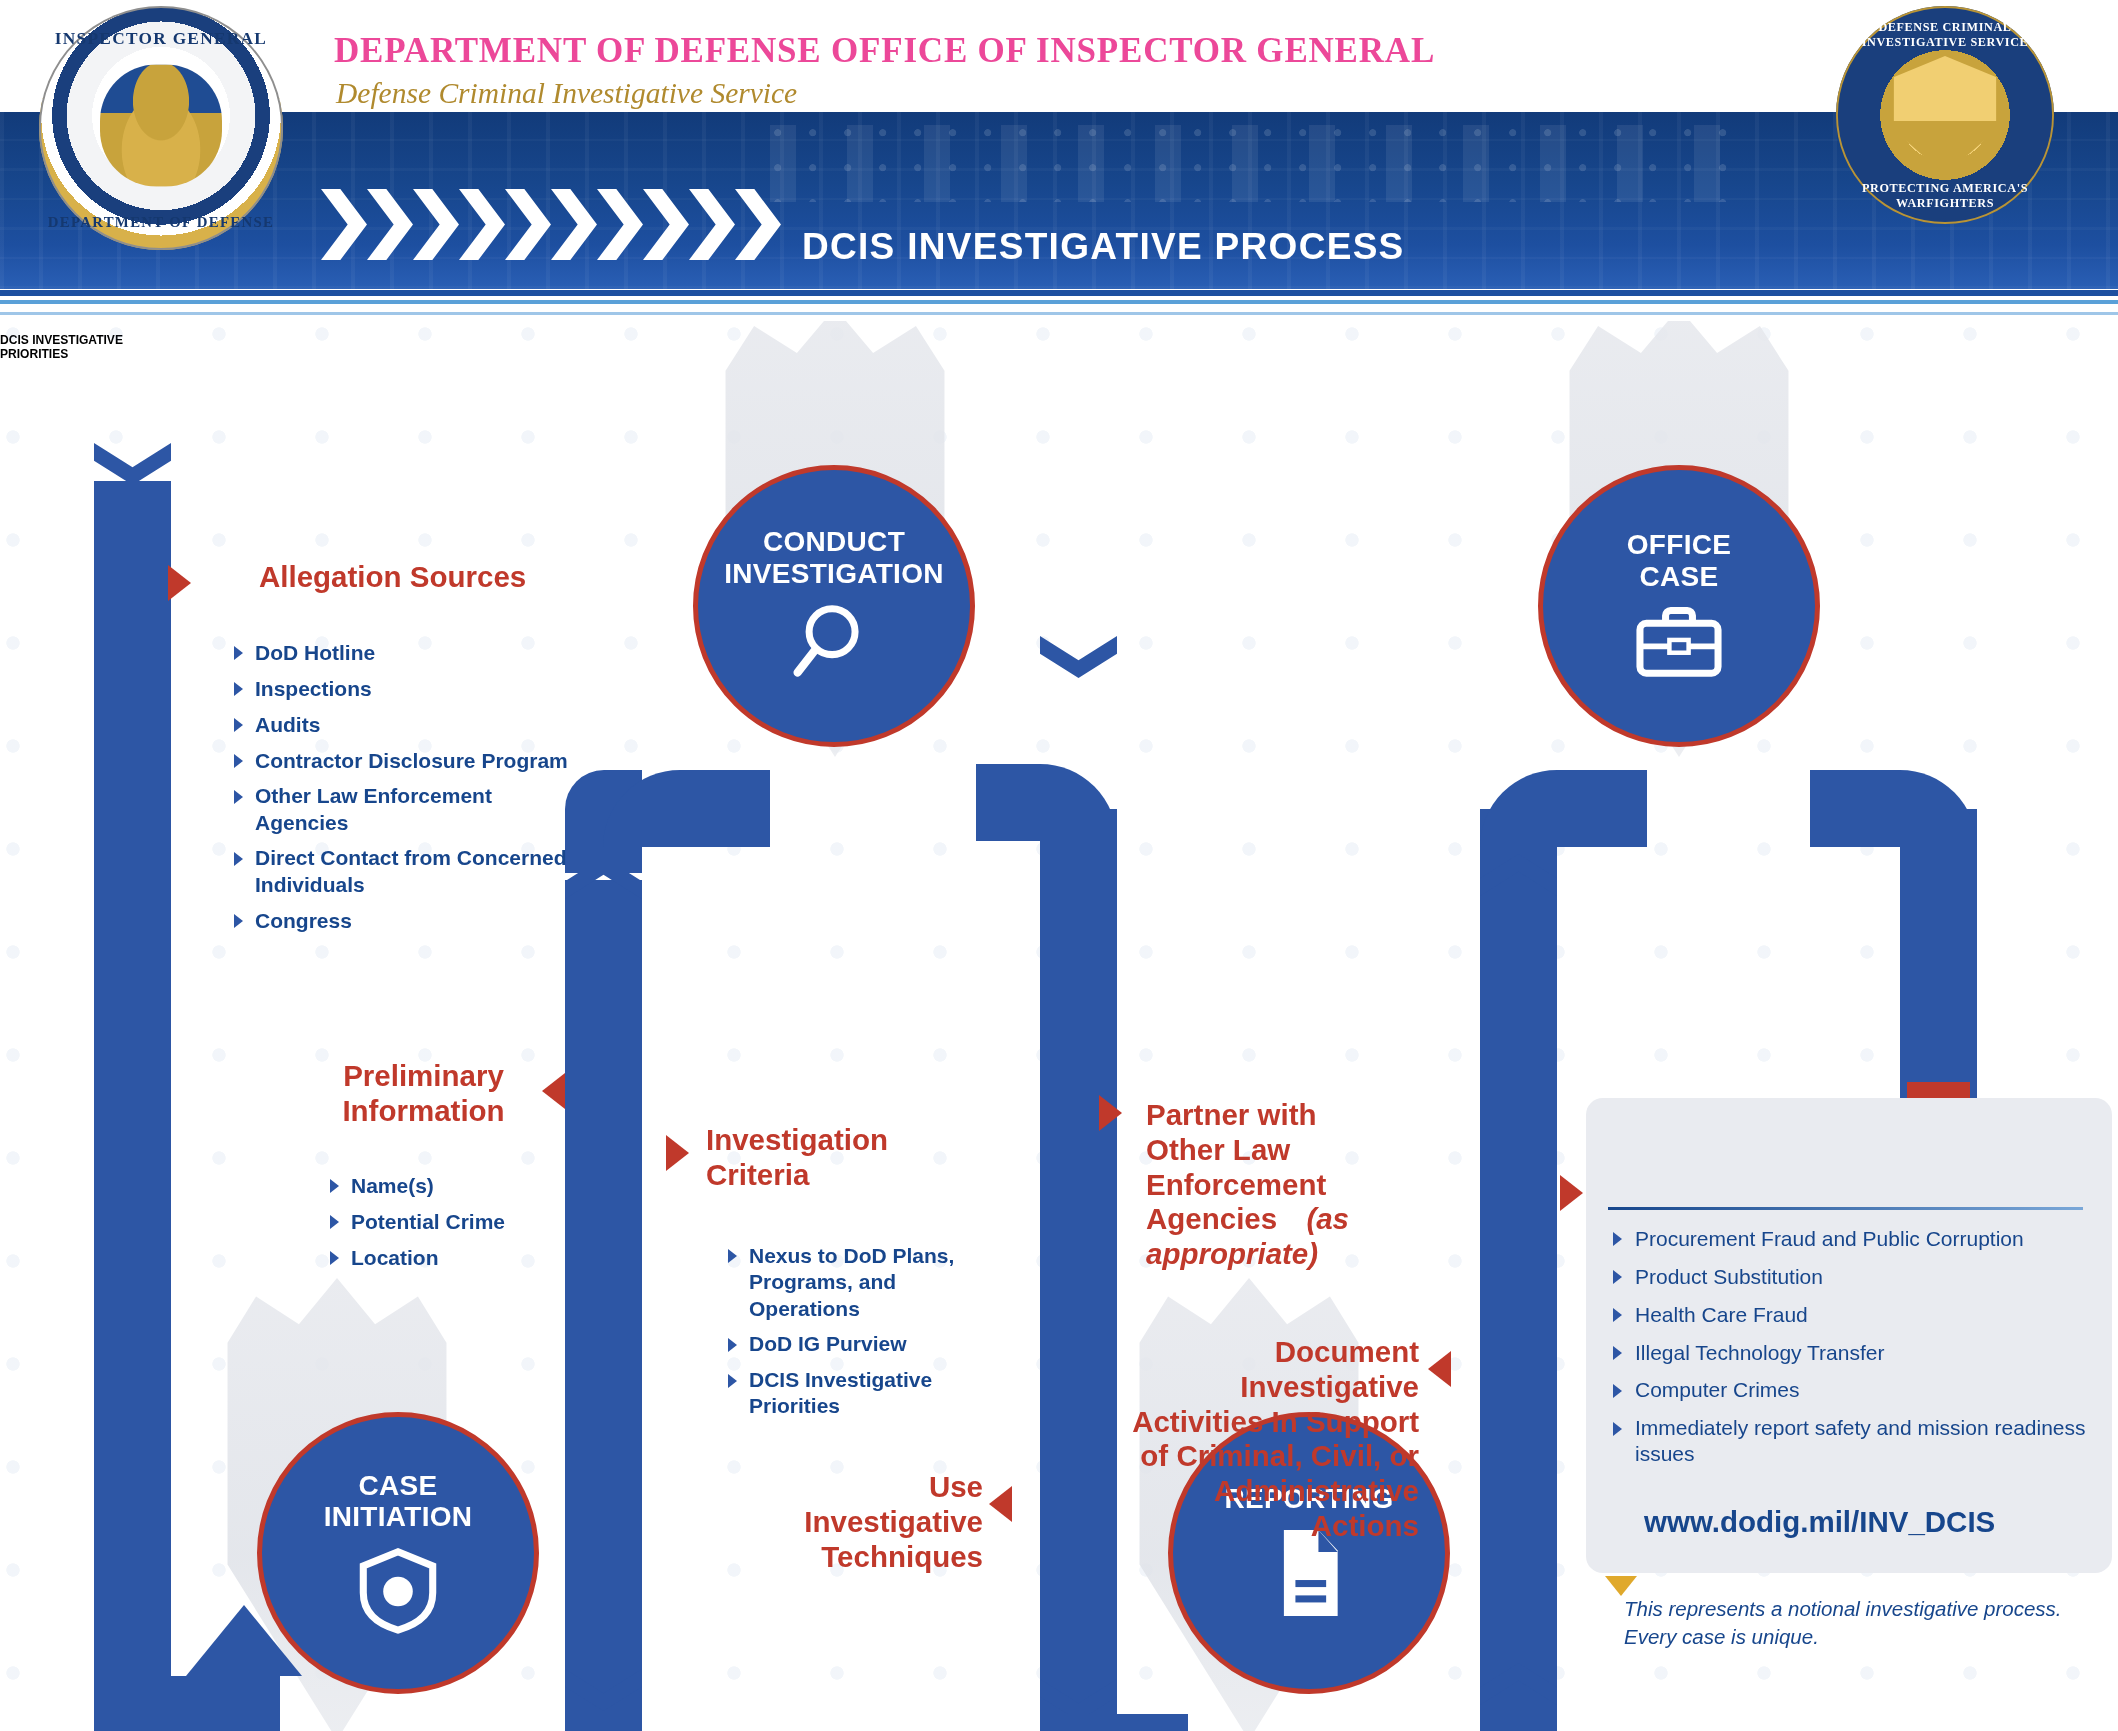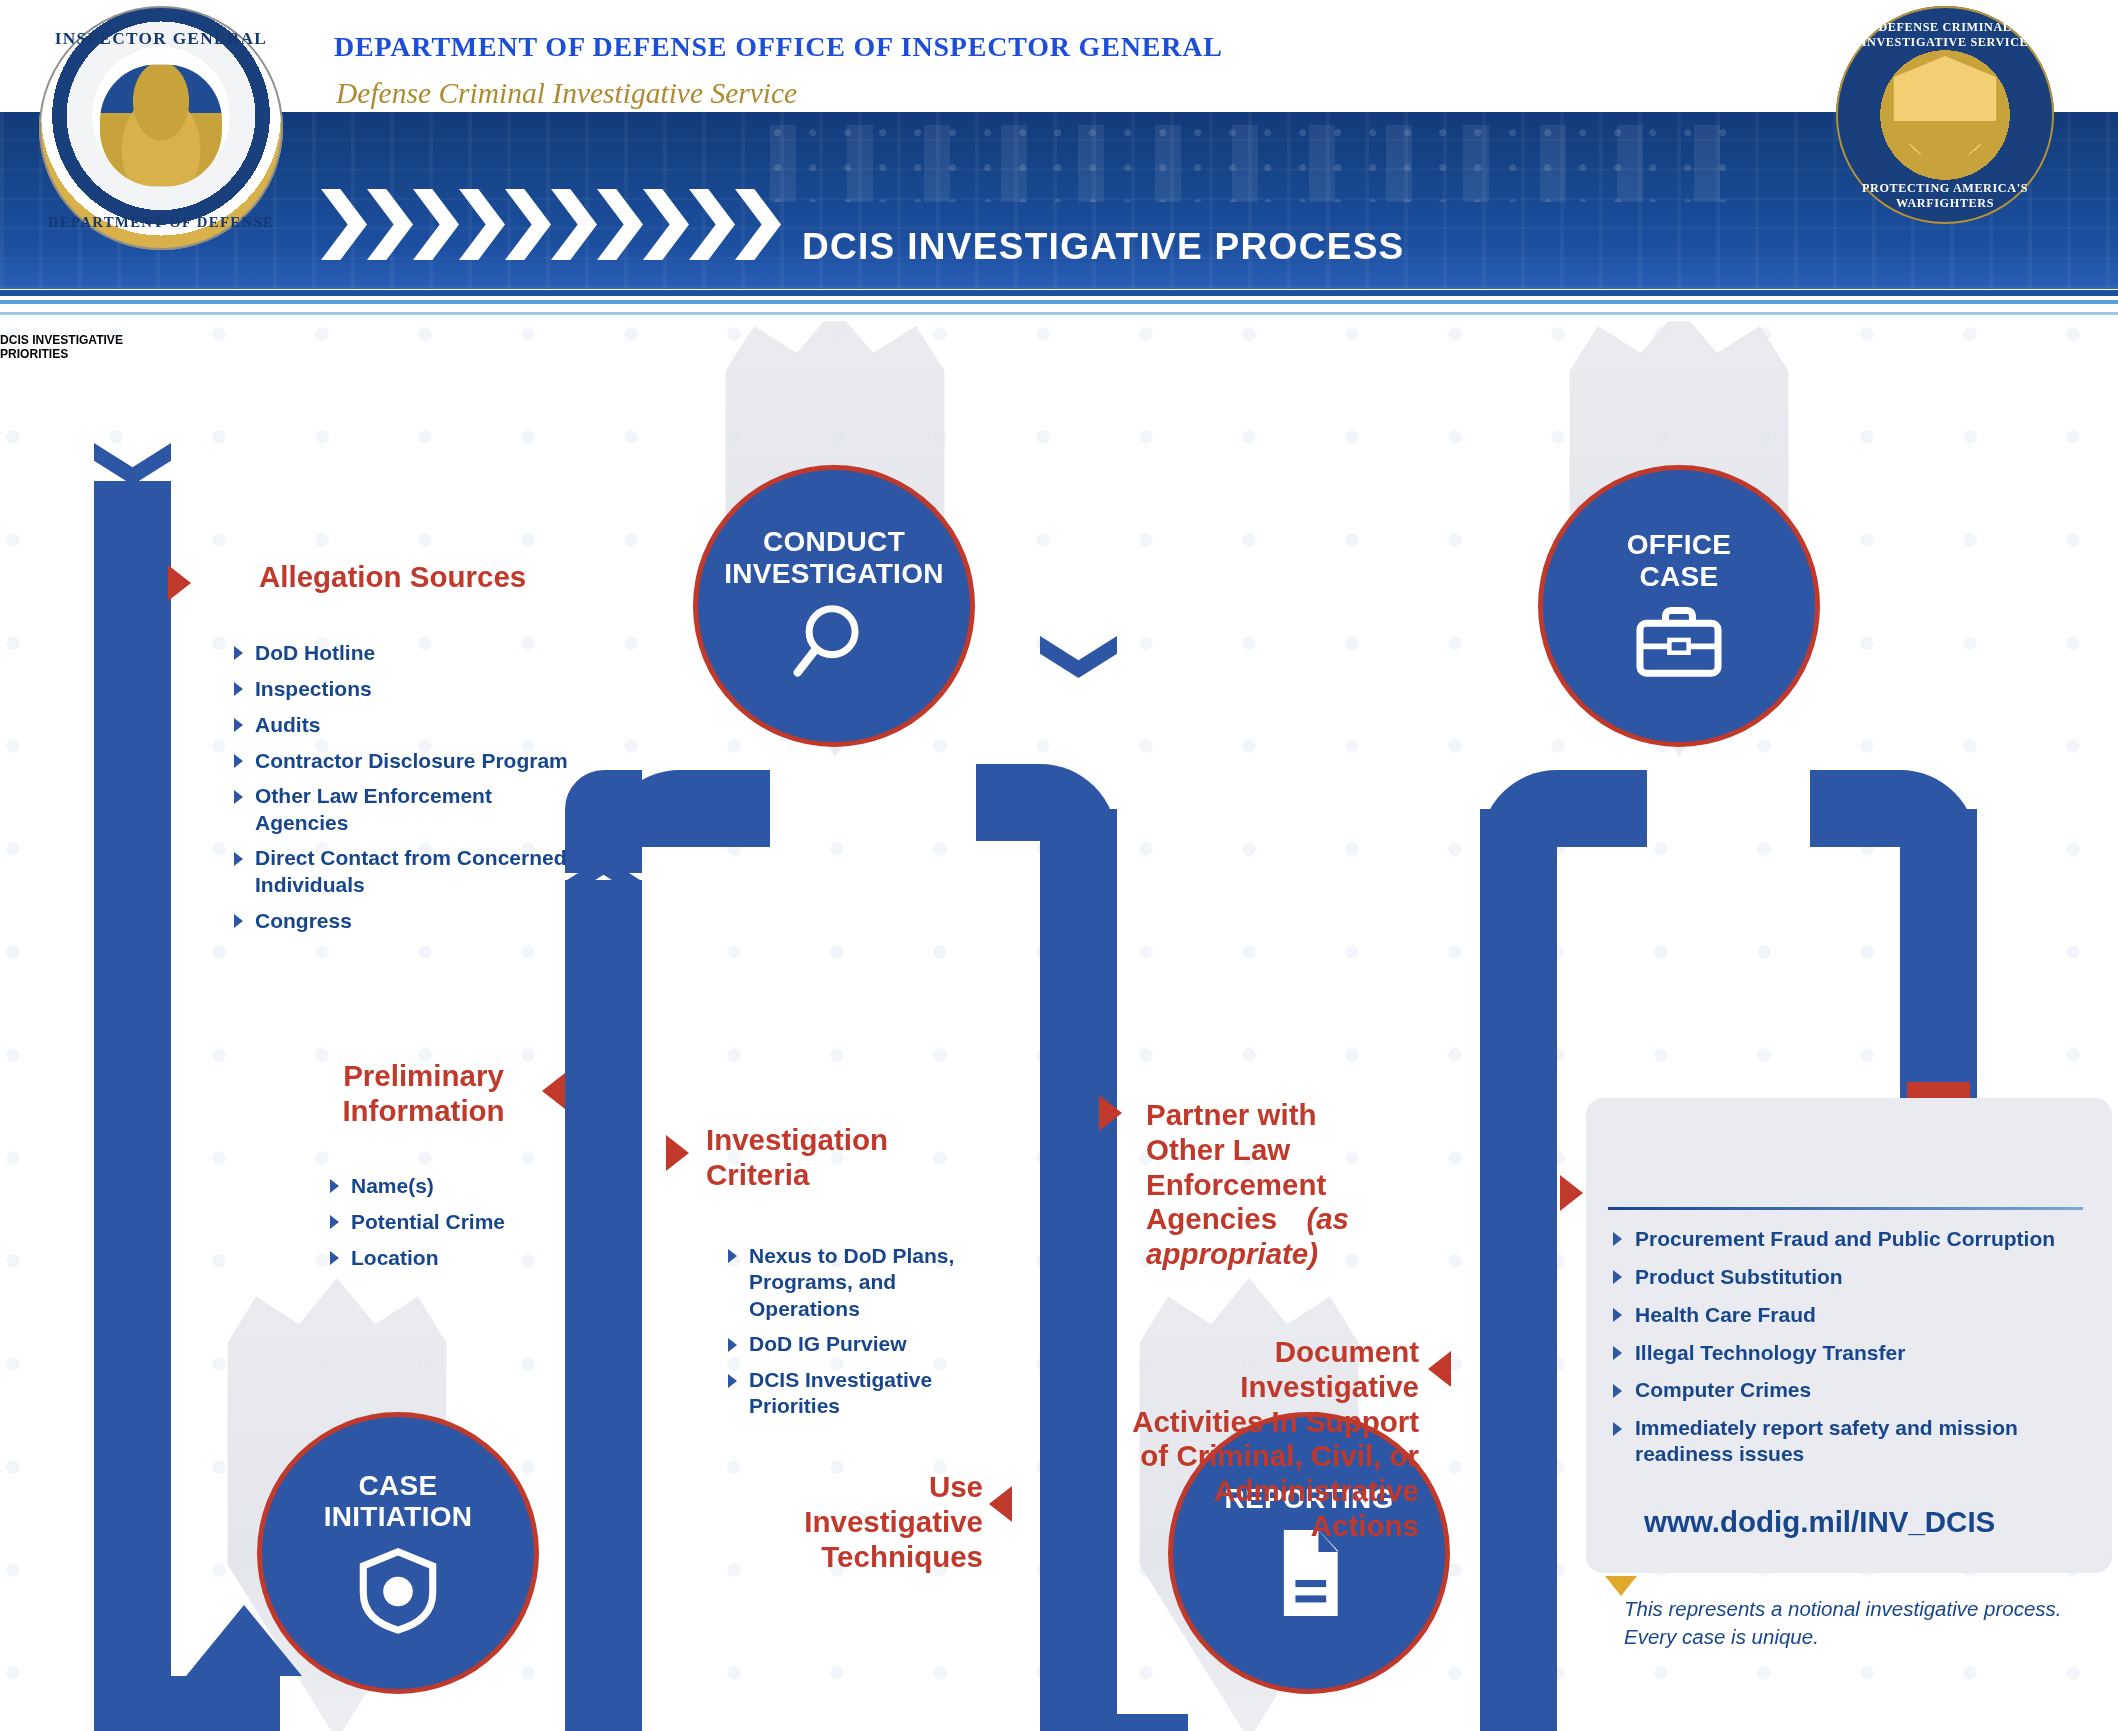--- a/index.html
+++ b/index.html
@@ -34,21 +34,21 @@
       linear-gradient(90deg, rgba(255,255,255,.10) 0 26px, rgba(255,255,255,0) 26px 77px) 0 19px/77px 11.6px;
     opacity:.75;
   }
   .hdr-line1{position:absolute;left:0;top:290px;width:2119px;height:6.4px;background:#1d4fa0;}
   .hdr-line2{position:absolute;left:0;top:300px;width:2119px;height:3.9px;background:#5aa0d8;}
   .hdr-line3{position:absolute;left:0;top:312px;width:2119px;height:2.6px;background:#9fc6e8;}
 
   .hdr-title {
     position:absolute; left:334px; top:31px;
     font-family:"Liberation Serif", serif;
-    font-size:28px; font-weight:bold; color:#1d4ed8;
+    font-size:35px; font-weight:bold; color:#ec4899;
     letter-spacing:0.8px;
   }
   .hdr-sub {
     position:absolute; left:336px; top:77px;
     font-family:"Liberation Serif", serif;
     font-style:italic; font-size:29.5px; color:#b08a2e;
   }
   .chevstrip{
     position:absolute; left:321px; top:189px; width:462px; height:71px;
     display:flex; gap:0;
@@ -185,21 +185,21 @@
   .panel-accent{
     position:absolute; left:1907px; top:761px; width:63px; height:22px; background:#c0392b;
   }
   .panel-rule{
     position:absolute; left:1608px; top:886px; width:475px; height:3.2px;
     background:linear-gradient(90deg,#17468c,#7aa7d8);
   }
   ul.plist{ list-style:none; margin:0; padding:0; position:absolute; left:1608px; top:905px; width:488px; }
   ul.plist li{
     position:relative; padding-left:27px; margin-bottom:11.6px;
-    color:#17468c; font-weight:bold; font-size:21px; line-height:1.25;
+    color:#17468c; font-weight:normal; font-size:21px; line-height:1.25;
   }
   ul.plist li:before{
     content:""; position:absolute; left:5.1px; top:6.4px;
     width:0;height:0;border-top:7px solid transparent;border-bottom:7px solid transparent;border-left:9.6px solid #2d56a5;
   }
   .panel-url{
     position:absolute; left:1644px; top:1184px;
     color:#17468c; font-weight:bold; font-size:29.5px;
   }
   .foot-tri{

